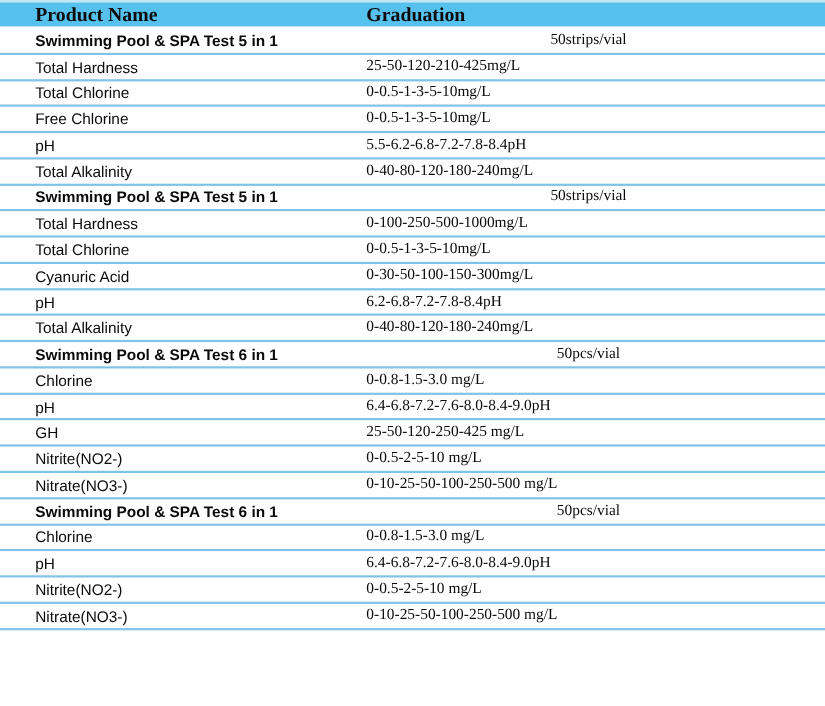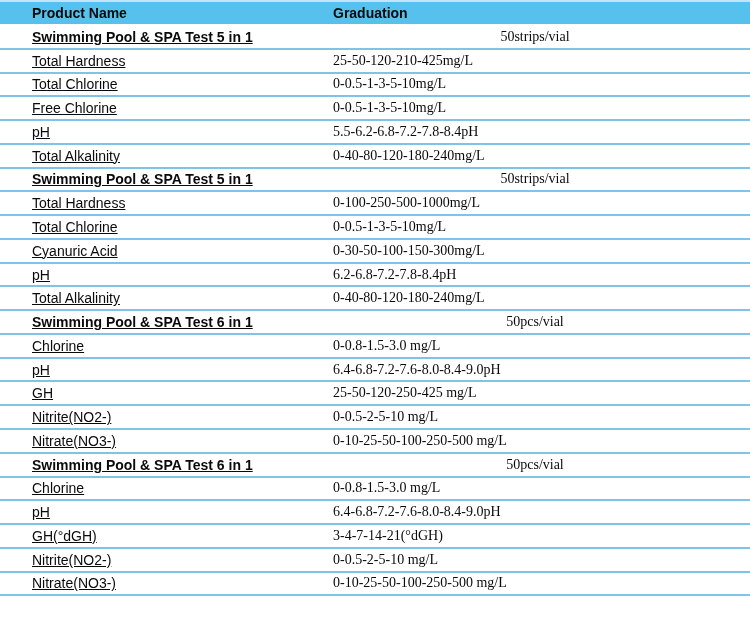--- a/index.html
+++ b/index.html
@@ -28,42 +28,43 @@
     table-layout: fixed;
   }
   col.col-product { width: 320px; }
   col.col-graduation { width: 430px; }
 
   thead tr {
     height: 23px;
     background: var(--header-bg);
   }
   thead th {
-    font-size: 14px;
+    font-size: 18px;
     font-weight: bold;
     text-align: left;
     vertical-align: middle;
     white-space: nowrap;
+    font-family: Liberation Serif, serif;
   }
   thead th.h-product { padding-left: 32px; }
   thead th.h-graduation { padding-left: 13px; }
 
   tbody tr {
     height: 23.77px;
     border-bottom: 2px solid var(--divider);
     background: #fff;
   }
   tbody tr:first-child { border-top: 2px solid #ffffff; }
   td {
     font-size: 14px;
     vertical-align: middle;
     white-space: nowrap;
     overflow: hidden;
   }
-  td.product-cell { padding-left: 32px; text-align: left; text-decoration: underline; }
+  td.product-cell { padding-left: 32px; text-align: left; }
   td.graduation-cell { padding-left: 13px; text-align: left; font-family: Liberation Serif, serif; }
   tr.section-row td { font-weight: bold; }
   tr.section-row td.graduation-cell {
     font-weight: normal;
     text-align: center;
     padding-left: 0;
     padding-right: 0;
   }
 </style>
 </head>
@@ -160,24 +161,20 @@
         </tr>
         <tr class="item-row">
           <td class="product-cell">Chlorine</td>
           <td class="graduation-cell">0-0.8-1.5-3.0 mg/L</td>
         </tr>
         <tr class="item-row">
           <td class="product-cell">pH</td>
           <td class="graduation-cell">6.4-6.8-7.2-7.6-8.0-8.4-9.0pH</td>
         </tr>
         <tr class="item-row">
-          <td class="product-cell">GH(°dGH)</td>
-          <td class="graduation-cell">3-4-7-14-21(°dGH)</td>
-        </tr>
-        <tr class="item-row">
           <td class="product-cell">Nitrite(NO2-)</td>
           <td class="graduation-cell">0-0.5-2-5-10 mg/L</td>
         </tr>
         <tr class="item-row">
           <td class="product-cell">Nitrate(NO3-)</td>
           <td class="graduation-cell">0-10-25-50-100-250-500 mg/L</td>
         </tr>
       </tbody>
   </table>
 </div>

